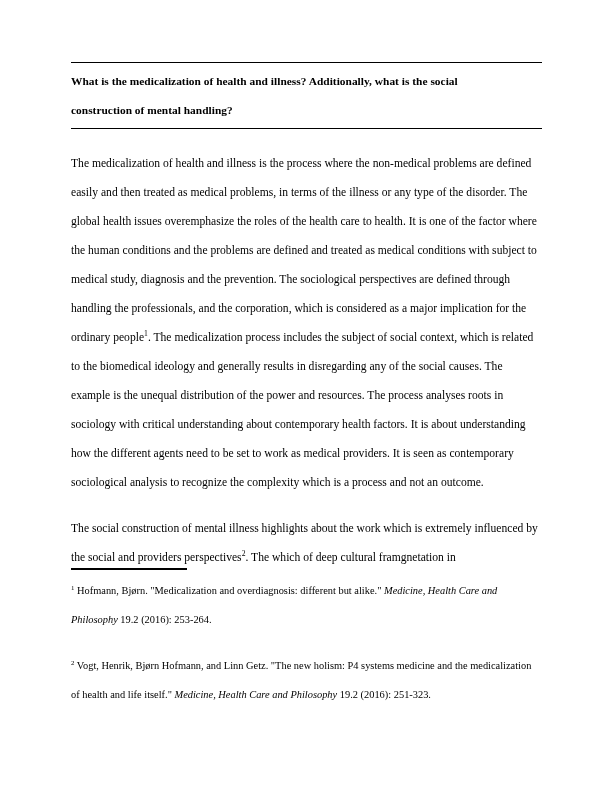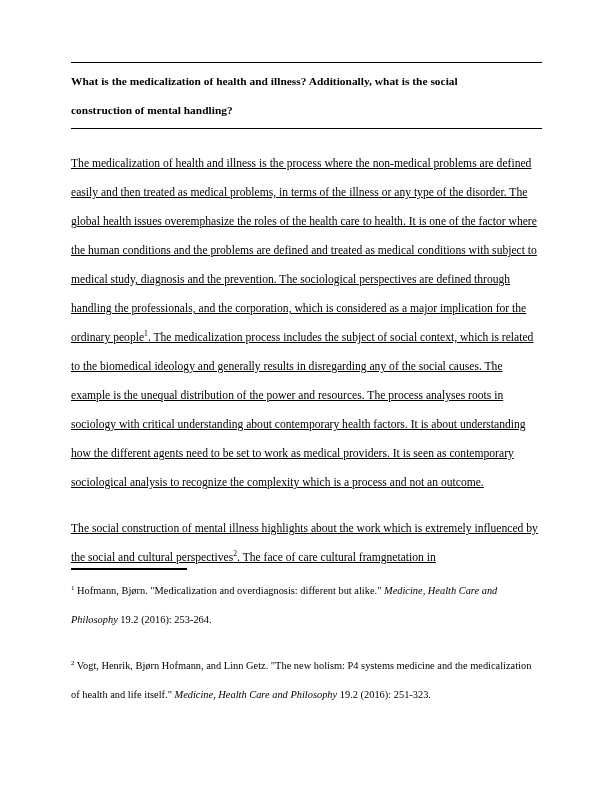--- a/index.html
+++ b/index.html
@@ -41,21 +41,20 @@
     text-align: left;
     letter-spacing: 0.02px;
   }
   
   .body-para {
     font-size: 11.6px;
     line-height: 29px;
     margin: 0;
     text-align: left;
     white-space: normal;
-    text-decoration: underline;
   }
   .para-gap-first {
     margin-top: 20px;
   }
   .para-gap {
     margin-top: 17px;
   }
   .body-para sup,
   .fn-text sup {
     font-size: 0.66em;
@@ -100,21 +99,21 @@
 
   <div class="content">
 
     <div class="title-block">
       <div class="doc-title">What is the medicalization of health and illness? Additionally, what is the social</div>
       <div class="doc-title">construction of mental handling?</div>
     </div>
 
     <p class="body-para para-gap-first"><span>The medicalization of health and illness is the process where the non-medical problems are defined easily and then treated as medical problems, in terms of the illness or any type of the disorder. The global health issues overemphasize the roles of the health care to health. It is one of the factor where the human conditions and the problems are defined and treated as medical conditions with subject to medical study, diagnosis and the prevention. The sociological perspectives are defined through handling the professionals, and the corporation, which is considered as a major implication for the ordinary people</span><sup>1</sup><span>. The medicalization process includes the subject of social context, which is related to the biomedical ideology and generally results in disregarding any of the social causes. The example is the unequal distribution of the power and resources. The process analyses roots in sociology with critical understanding about contemporary health factors. It is about understanding how the different agents need to be set to work as medical providers. It is seen as contemporary sociological analysis to recognize the complexity which is a process and not an outcome.</span></p>
 
-    <p class="body-para para-gap"><span>The social construction of mental illness highlights about the work which is extremely influenced by the social and cultural perspectives</span><sup>2</sup><span>. The face of care cultural framgnetation in</span></p>
+    <p class="body-para para-gap"><span>The social construction of mental illness highlights about the work which is extremely influenced by the social and providers perspectives</span><sup>2</sup><span>. The which of deep cultural framgnetation in</span></p>
 
   </div>
 
   <div class="footnote-area">
 
     <div class="footnote-rule"></div>
 
     <p class="fn-text"><span class="fn-marker">1</span><span> Hofmann, Bjørn. "Medicalization and overdiagnosis: different but alike." </span><span class="ital">Medicine, Health Care and Philosophy</span><span> 19.2 (2016): 253-264.</span></p>
 
     <p class="fn-text fn-gap"><span class="fn-marker">2</span><span> Vogt, Henrik, Bjørn Hofmann, and Linn Getz. "The new holism: P4 systems medicine and the medicalization of health and life itself." </span><span class="ital">Medicine, Health Care and Philosophy</span><span> 19.2 (2016): 251-323.</span></p>

